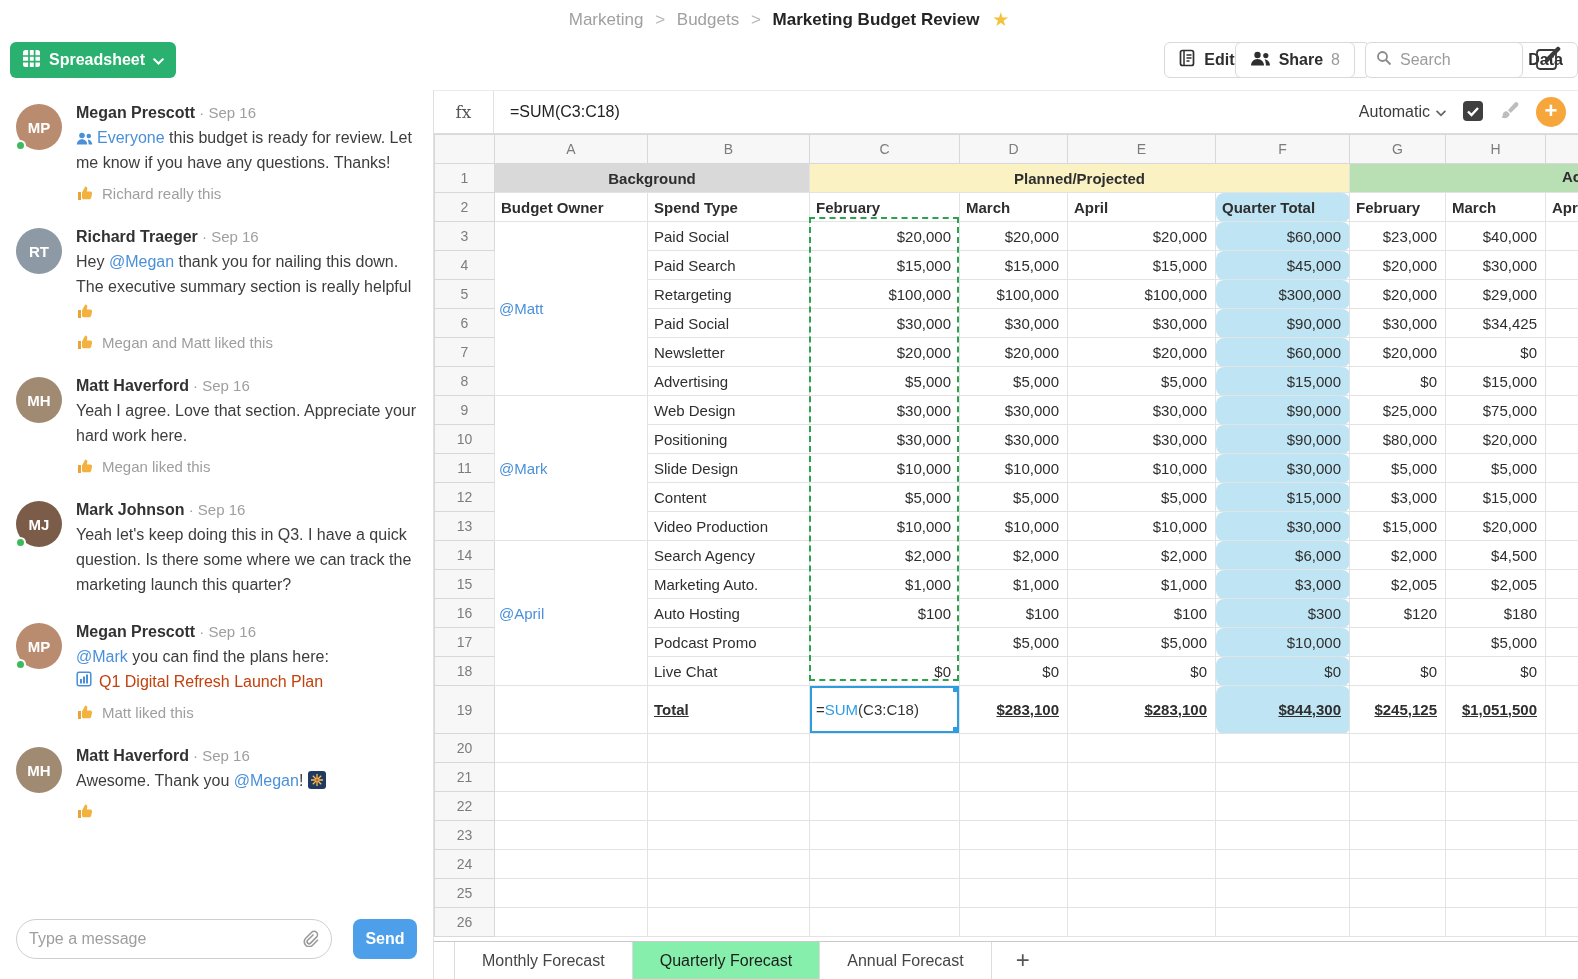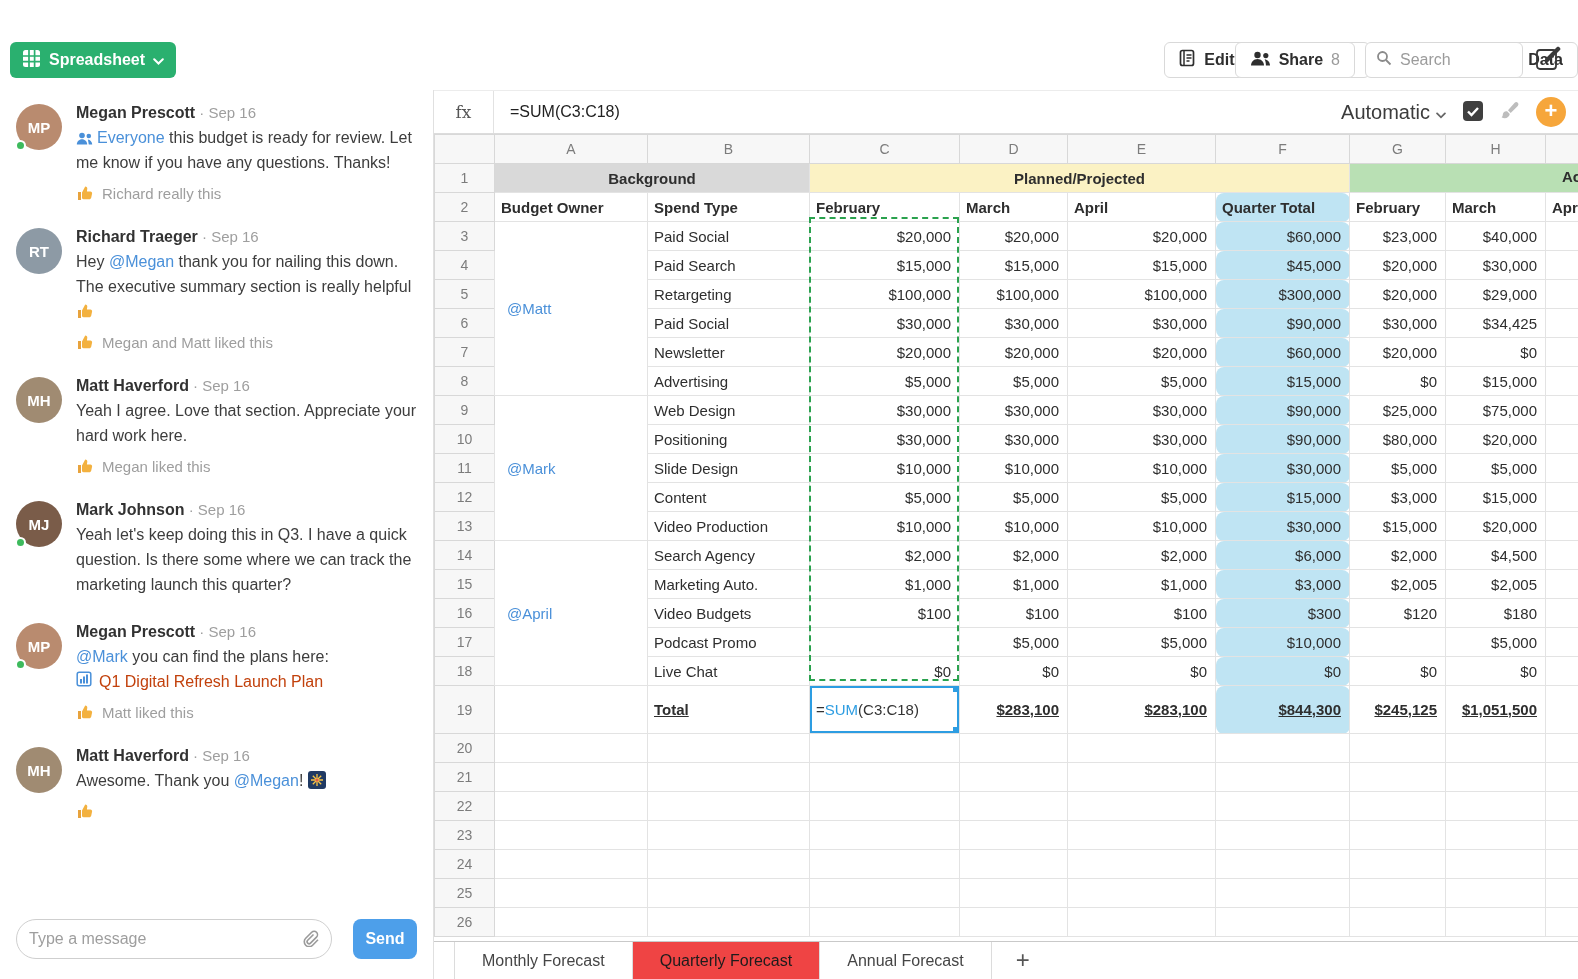--- a/index.html
+++ b/index.html
@@ -61,66 +61,74 @@
 
   
   .sheet { position: absolute; top: 90px; left: 434px; right: 0; bottom: 0; background: #fff; }
   .fbar { height: 44px; border-top: 1px solid #ececec; border-bottom: 1px solid #dcdcdc;
     display: flex; align-items: center; background: #fff; }
   .fx-box { width: 60px; align-self: stretch; display: flex; align-items: center; justify-content: center;
     border-right: 1px solid #e2e2e2; font-family: "DejaVu Serif", serif; 
     font-size: 17px; color: #555; }
   .fbar-formula { margin-left: 16px; font-size: 16px; color: #222; flex: 1; }
   .fbar-right { display: flex; align-items: center; gap: 16px; margin-right: 12px; }
-  .recalc { font-size: 20px; color: #3c3c3c; display: flex; align-items: center; gap: 6px; cursor: pointer; }
+  .recalc { font-size: 16px; color: #3c3c3c; display: flex; align-items: center; gap: 6px; cursor: pointer; }
   .icon-btn { background: none; border: none; cursor: pointer; display: flex; padding: 0; }
   .plus-circle { width: 30px; height: 30px; border-radius: 50%; background: #f6a63b; color: #fff;
     text-align: center; line-height: 28px; font-size: 22px; font-weight: 700; }
   .plus-circle::before { content: "+"; }
 
   .grid-wrap { position: absolute; top: 44px; bottom: 38px; left: 0; right: 0; overflow: hidden; }
   table.grid { border-collapse: collapse; table-layout: fixed; width: 1144px; font-size: 15px; }
   .grid td { border: 1px solid #e3e3e3; height: 29px; padding: 0 6px; overflow: hidden;
     white-space: nowrap; background: #fff; }
   .grid .rh, .grid .letter, .grid .corner { background: #f7f7f7; border-color: #d8d8d8; color: #7c7c7c;
     text-align: center; font-size: 14px; padding: 0; }
   .grid .letter { height: 26px; }
   .grid .ghead { height: 28px; font-weight: 700; text-align: center; position: relative; }
   .actual { position: absolute; left: 212px; top: 4px; font-weight: 700; }
   .grid .hcell { font-weight: 700; }
   .grid .qt { background: #bfe4f3; border-radius: 8px; }
   .grid .num { text-align: right; padding-right: 8px; }
-  .grid .owner { color: #4a90d9; vertical-align: middle; padding-left: 12px; }
+  .grid .owner { color: #4a90d9; vertical-align: middle; padding-left: 4px; }
   .grid .bcell { padding-left: 6px; }
   .grid .total-label, .grid .total { font-weight: 700; text-decoration: underline; }
   .grid .wrap { white-space: normal; word-break: break-all; line-height: 19px; }
   tr.total-tr td { height: 48px; }
   .cell-active { box-shadow: inset 0 0 0 2px #2d9de2; position: relative; padding-left: 10px; }
   .cell-active::before { content: ""; position: absolute; right: 0; top: 0; width: 6px; height: 6px; background: #2d9de2; }
   .cell-active::after  { content: ""; position: absolute; right: 0; bottom: 0; width: 6px; height: 6px; background: #2d9de2; }
   .f-fn { color: #2d9de2; }
   .f-eq, .f-args { color: #333; }
   .range-dash { position: absolute; left: 375px; top: 83px; width: 150px; height: 464px;
     border: 2px dashed #2aa24e; pointer-events: none; }
 
   .tabbar { position: absolute; bottom: 0; left: 0; right: 0; height: 38px; border-top: 1px solid #c9c9c9;
     background: #fff; display: flex; align-items: stretch; padding-left: 20px; }
   .tab { line-height: 37px; padding: 0 27px; border-right: 1px solid #dcdcdc; font-size: 16px;
     color: #454545; cursor: pointer; }
   .tab:first-child { border-left: 1px solid #dcdcdc; }
-  .tab.active { color: #1c1c1c; background: #ef4444; }
+  .tab.active { color: #1c1c1c; background: #86efac; }
   .tab-add { line-height: 35px; padding: 0 24px; font-size: 24px; color: #555; cursor: pointer; }
   .tab-add::before { content: "+"; }
 </style>
 </head>
 <body>
 
 <div class="app">
 
   <header class="topbar">
+    <div class="breadcrumb">
+      <span class="bc-parent">Marketing</span>
+      <span class="bc-sep">&gt;</span>
+      <span class="bc-parent">Budgets</span>
+      <span class="bc-sep">&gt;</span>
+      <span class="bc-current">Marketing Budget Review</span>
+      <span class="star">★</span>
+    </div>
     <div class="toolbar">
       <button class="ss-btn">
         <span><svg width="19" height="19" viewBox="0 0 19 19">
               <rect x="1" y="1" width="17" height="17" rx="2.5" fill="#fff"></rect>
               <path d="M1 7h17M1 12.6h17M7 1v17M12.6 1v17" stroke="#2ab06f" stroke-width="1.7"></path>
             </svg></span>
         <span>Spreadsheet</span>
         <span><svg width="11" height="7" viewBox="0 0 11 7">
               <path d="M1.2 1.2l4.3 4.3 4.3-4.3" fill="none" stroke="#fff" stroke-width="2" stroke-linecap="round"></path>
             </svg></span>
@@ -519,21 +527,21 @@
               <td class="num">$1,000</td>
               <td class="num">$1,000</td>
               <td class="num">$1,000</td>
               <td class="num qt">$3,000</td>
               <td class="num">$2,005</td>
               <td class="num">$2,005</td>
               <td></td>
             </tr>
             <tr>
               <td class="rh">16</td>
-              <td class="bcell">Video Budgets</td>
+              <td class="bcell">Auto Hosting</td>
               <td class="num">$100</td>
               <td class="num">$100</td>
               <td class="num">$100</td>
               <td class="num qt">$300</td>
               <td class="num">$120</td>
               <td class="num">$180</td>
               <td></td>
             </tr>
             <tr>
               <td class="rh">17</td>

